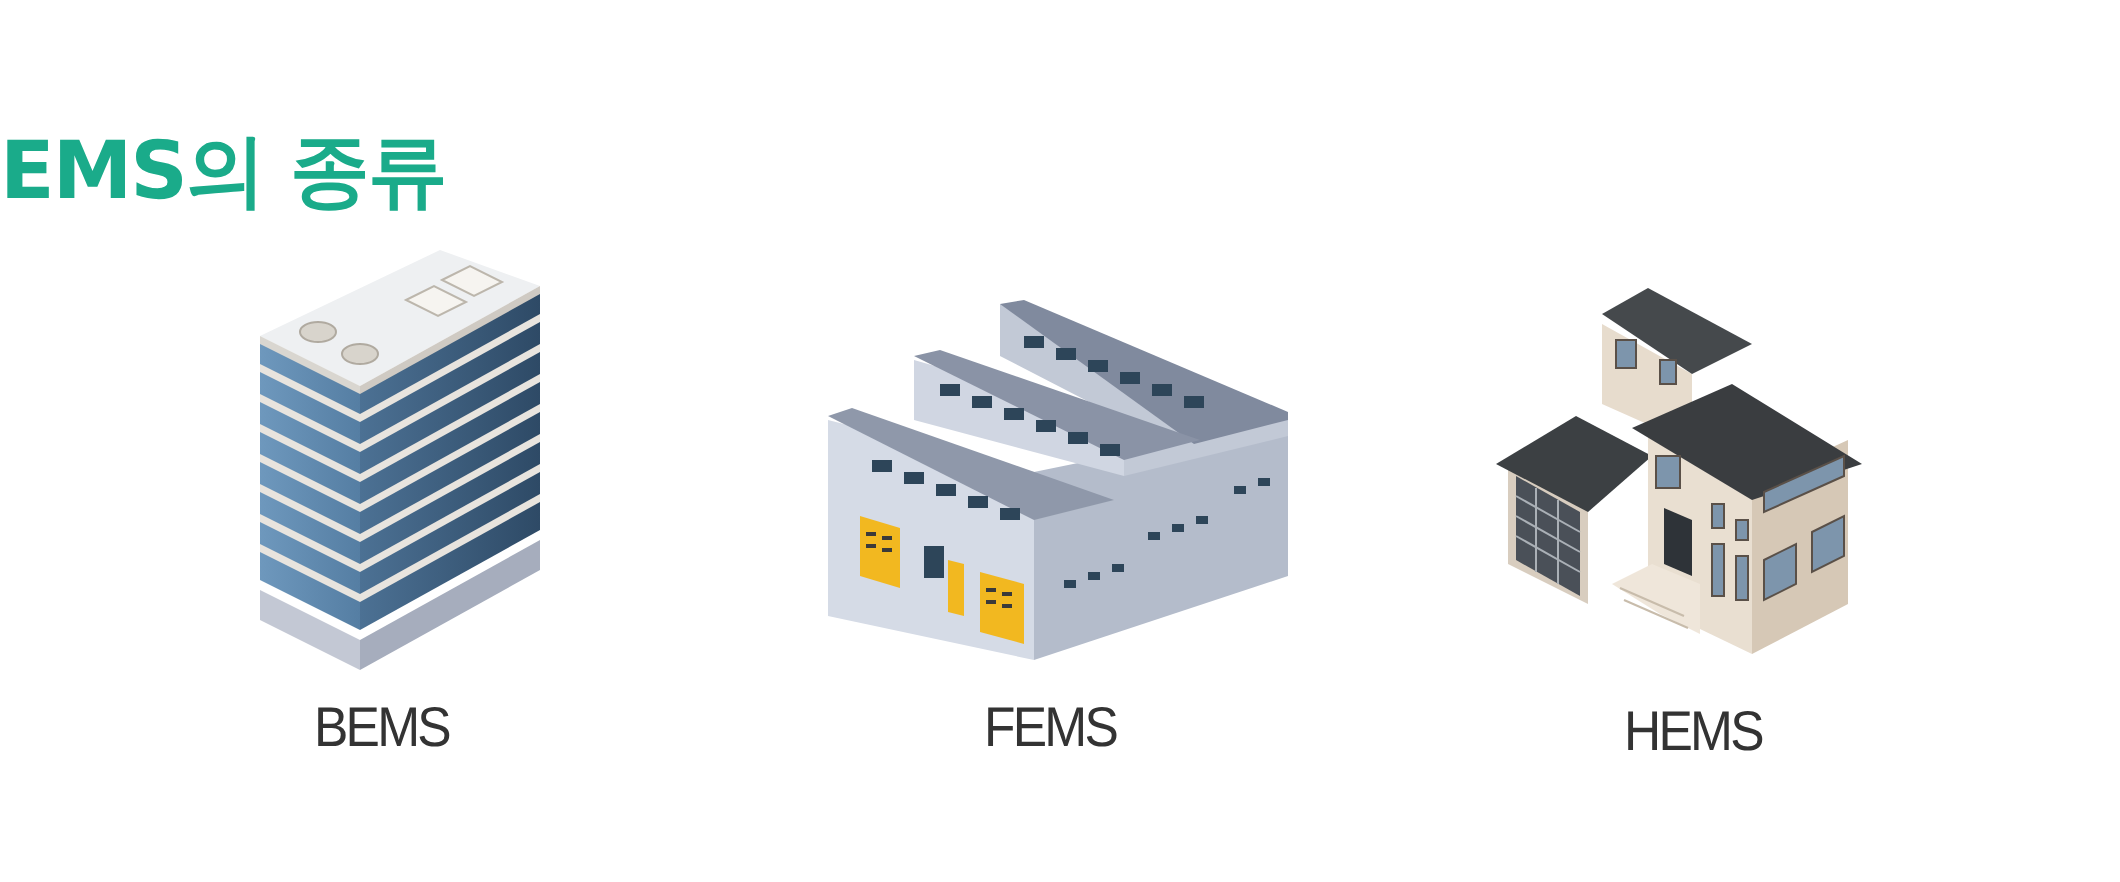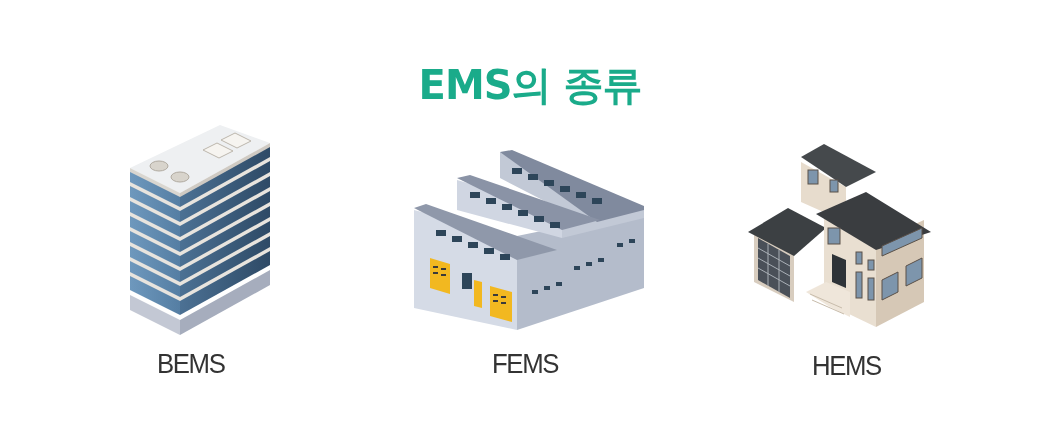--- a/index.html
+++ b/index.html
@@ -1,18 +1,18 @@
 <!DOCTYPE html>
 <html><head>
 <meta charset="utf-8">
 <style>
   html, body { margin: 0; padding: 0; background: #ffffff; }
   body { width: 1060px; height: 441px; position: relative; overflow: hidden;
          font-family: "DejaVu Sans", "Liberation Sans", sans-serif; }
-  .title { position: absolute; left: 0; width: 1060px; top: 58px; text-align: center;
+  .title { position: absolute; left: 0; width: 1060px; top: 58px; 
            font-size: 40px; font-weight: bold; letter-spacing: -1px; }
   .item { position: absolute; }
   .label { position: absolute; font-family: "Liberation Sans", sans-serif; font-size: 28px;
            color: #333333; letter-spacing: -1.5px; transform: scaleX(0.92); transform-origin: left; }
   svg { position: absolute; display: block; }
 </style>
 </head>
 <body>
 
 <div class="title" style="color:#1aab8a;">EMS의 종류</div>

